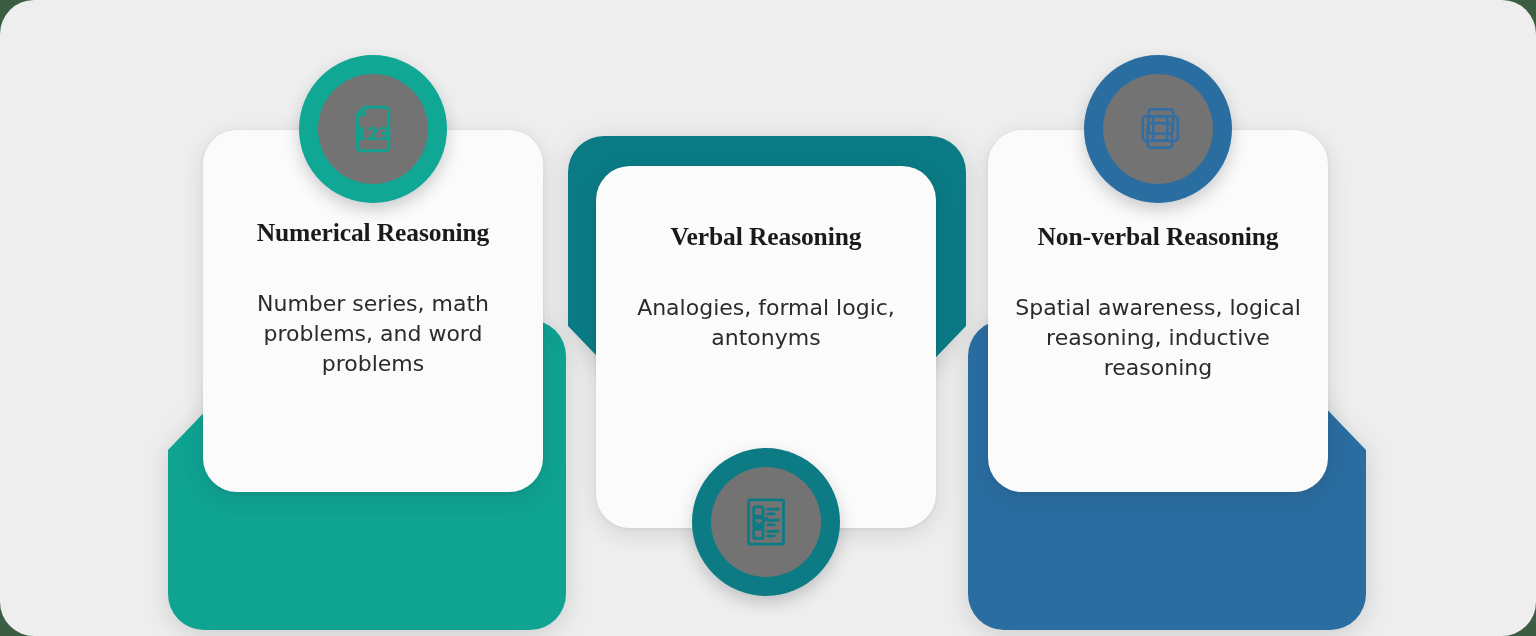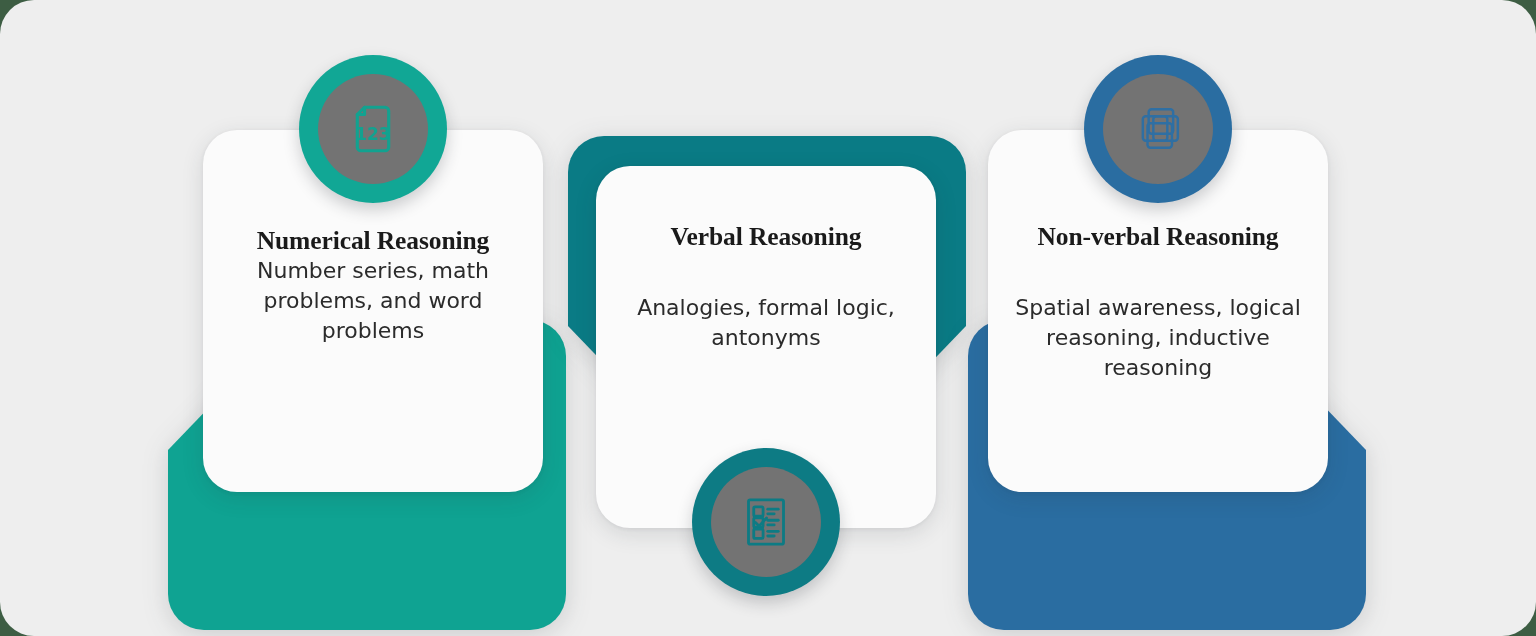--- a/index.html
+++ b/index.html
@@ -111,23 +111,23 @@
   <div class="card-group" style="left:168px; top:130px; width:410px; height:370px;">
 
     <div class="backing" style="left:0px; top:190px; width:398px; height:310px;
                 filter: drop-shadow(0 5px 12px rgba(40,45,55,0.17));">
       <div class="fill" style="background:#0fa392;
                   clip-path: polygon(0px 130px, 125px 0px, 398px 0px, 398px 310px, 0px 310px);"></div>
     </div>
 
     <div class="card" style="left:35px; top:0px; width:340px; height:362px;"></div>
 
-    <div class="card-inner" style="left:35px; top:96px; width:340px;">
+    <div class="card-inner" style="left:35px; top:88px; width:340px;">
       <div class="card-title">Numerical Reasoning</div>
-      <div class="card-desc" style="">Number series, math problems, and word problems</div>
+      <div class="card-desc" style="margin-top:41px;">Number series, math problems, and word problems</div>
     </div>
 
     <div class="badge" style="left:131px; top:-75px; background:#11a795;">
       <div class="badge-disc">
         <span>
           <svg width="58" height="58" viewBox="0 0 48 48" fill="none" stroke="#12a290" stroke-width="2.6" stroke-linecap="round" stroke-linejoin="round">
             <path d="M17 6 H34 a3 3 0 0 1 3 3 V39 a3 3 0 0 1 -3 3 H14 a3 3 0 0 1 -3 -3 V12 Z"></path>
             <path d="M17 6 V12 a0 0 0 0 1 0 0 H11"></path>
             <text x="24" y="33" font-family="'DejaVu Sans','Liberation Sans',sans-serif" font-size="14" font-weight="700" fill="#12a290" stroke="none" text-anchor="middle">123</text>
           </svg>

